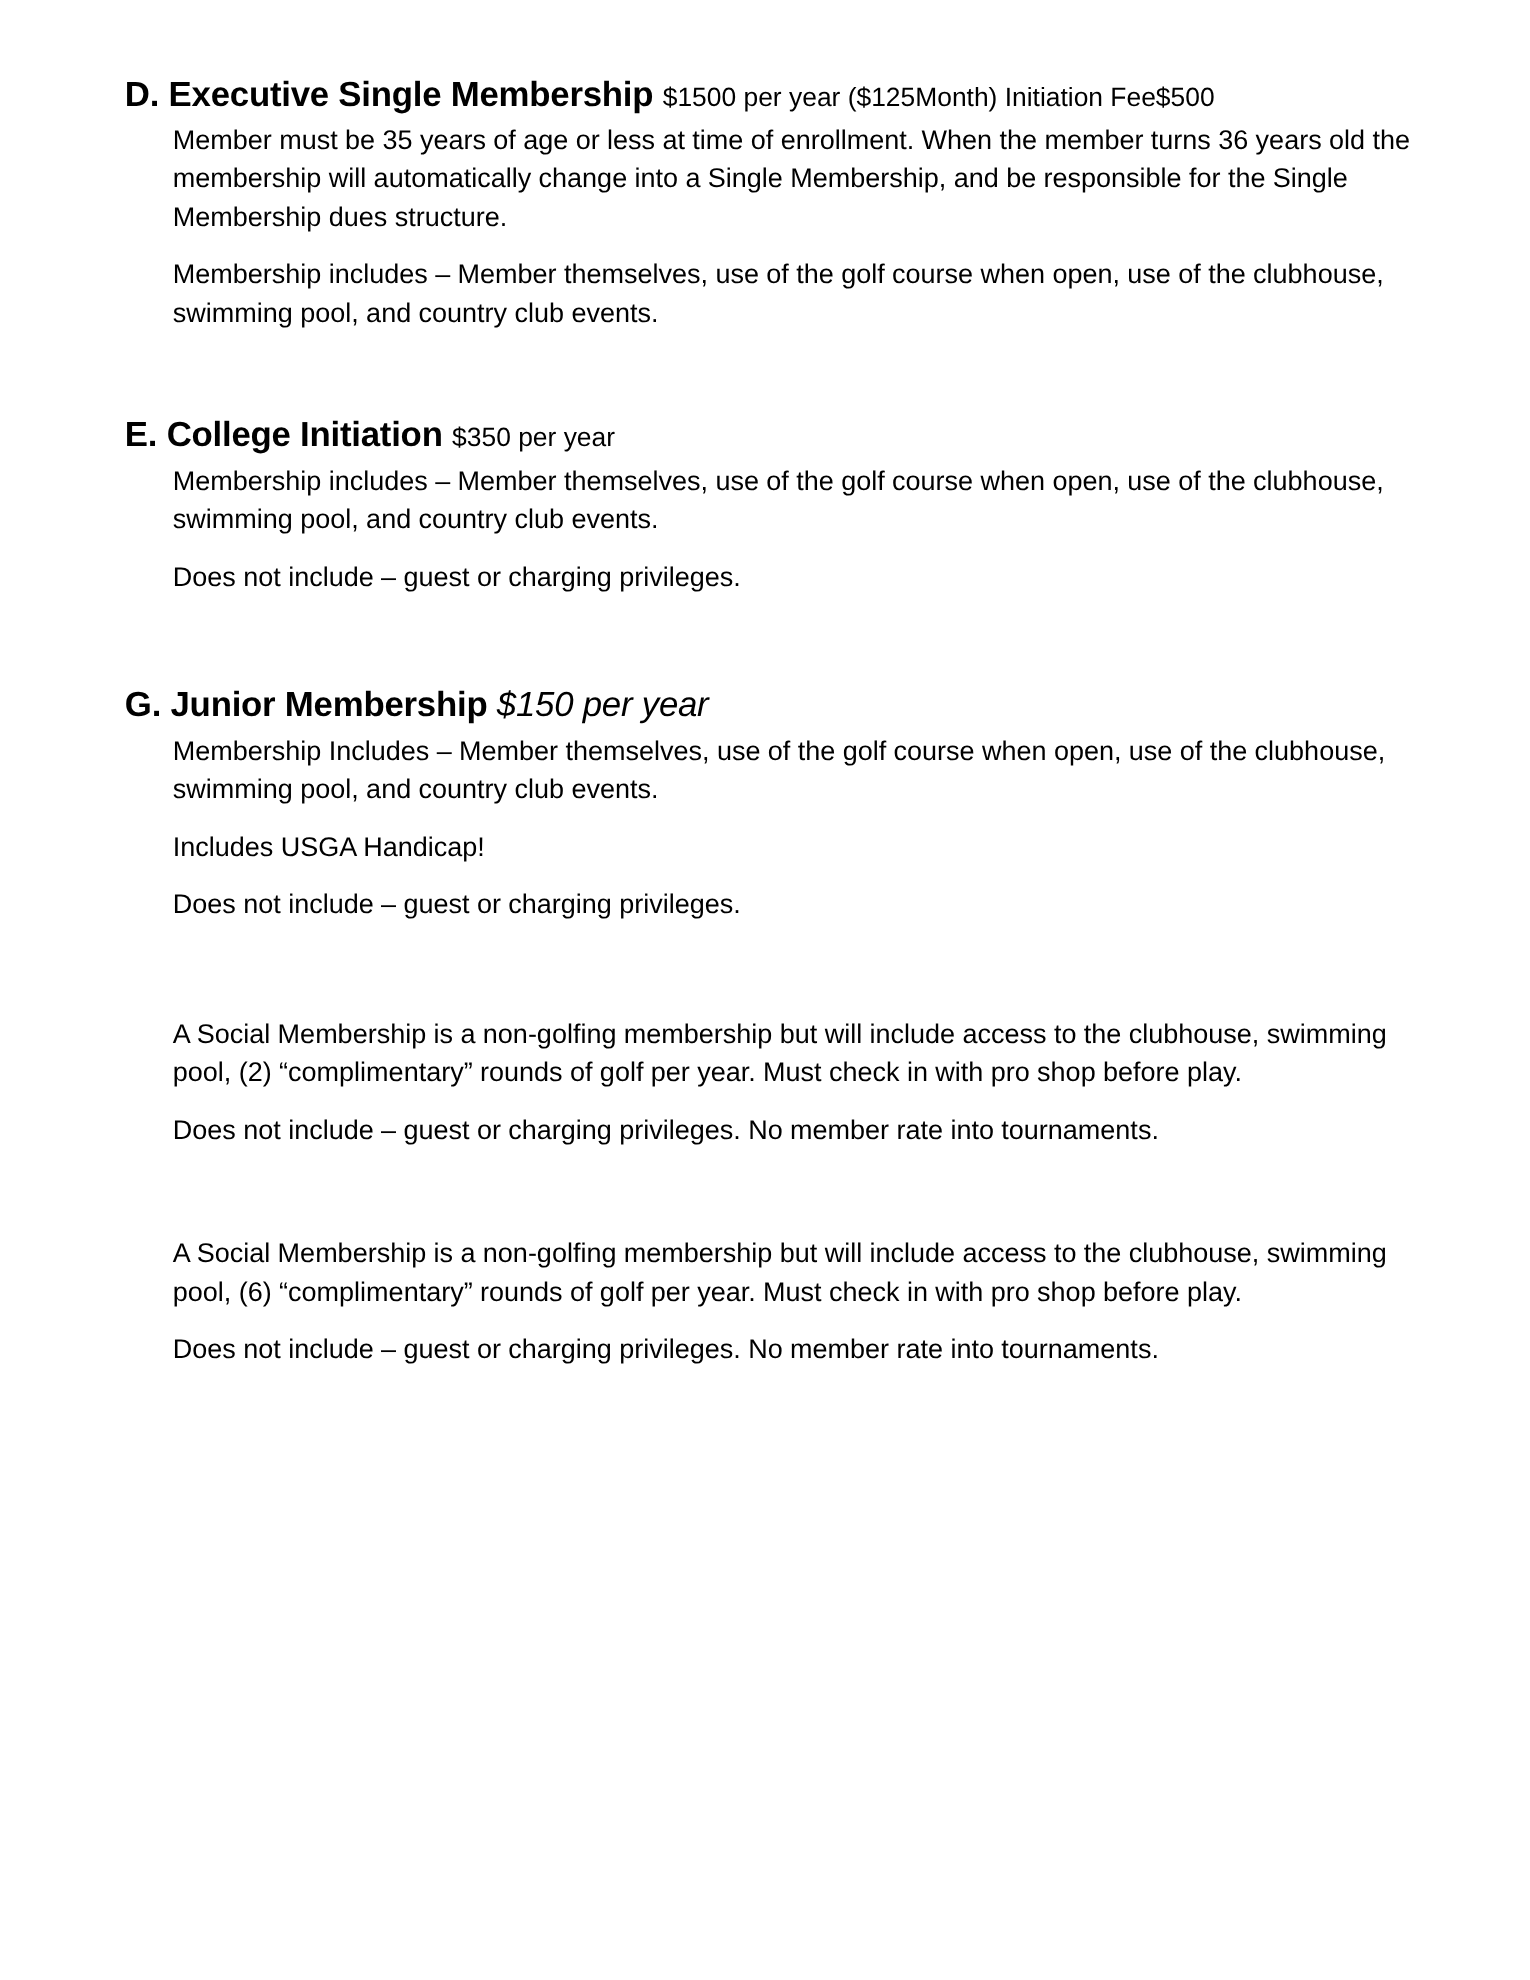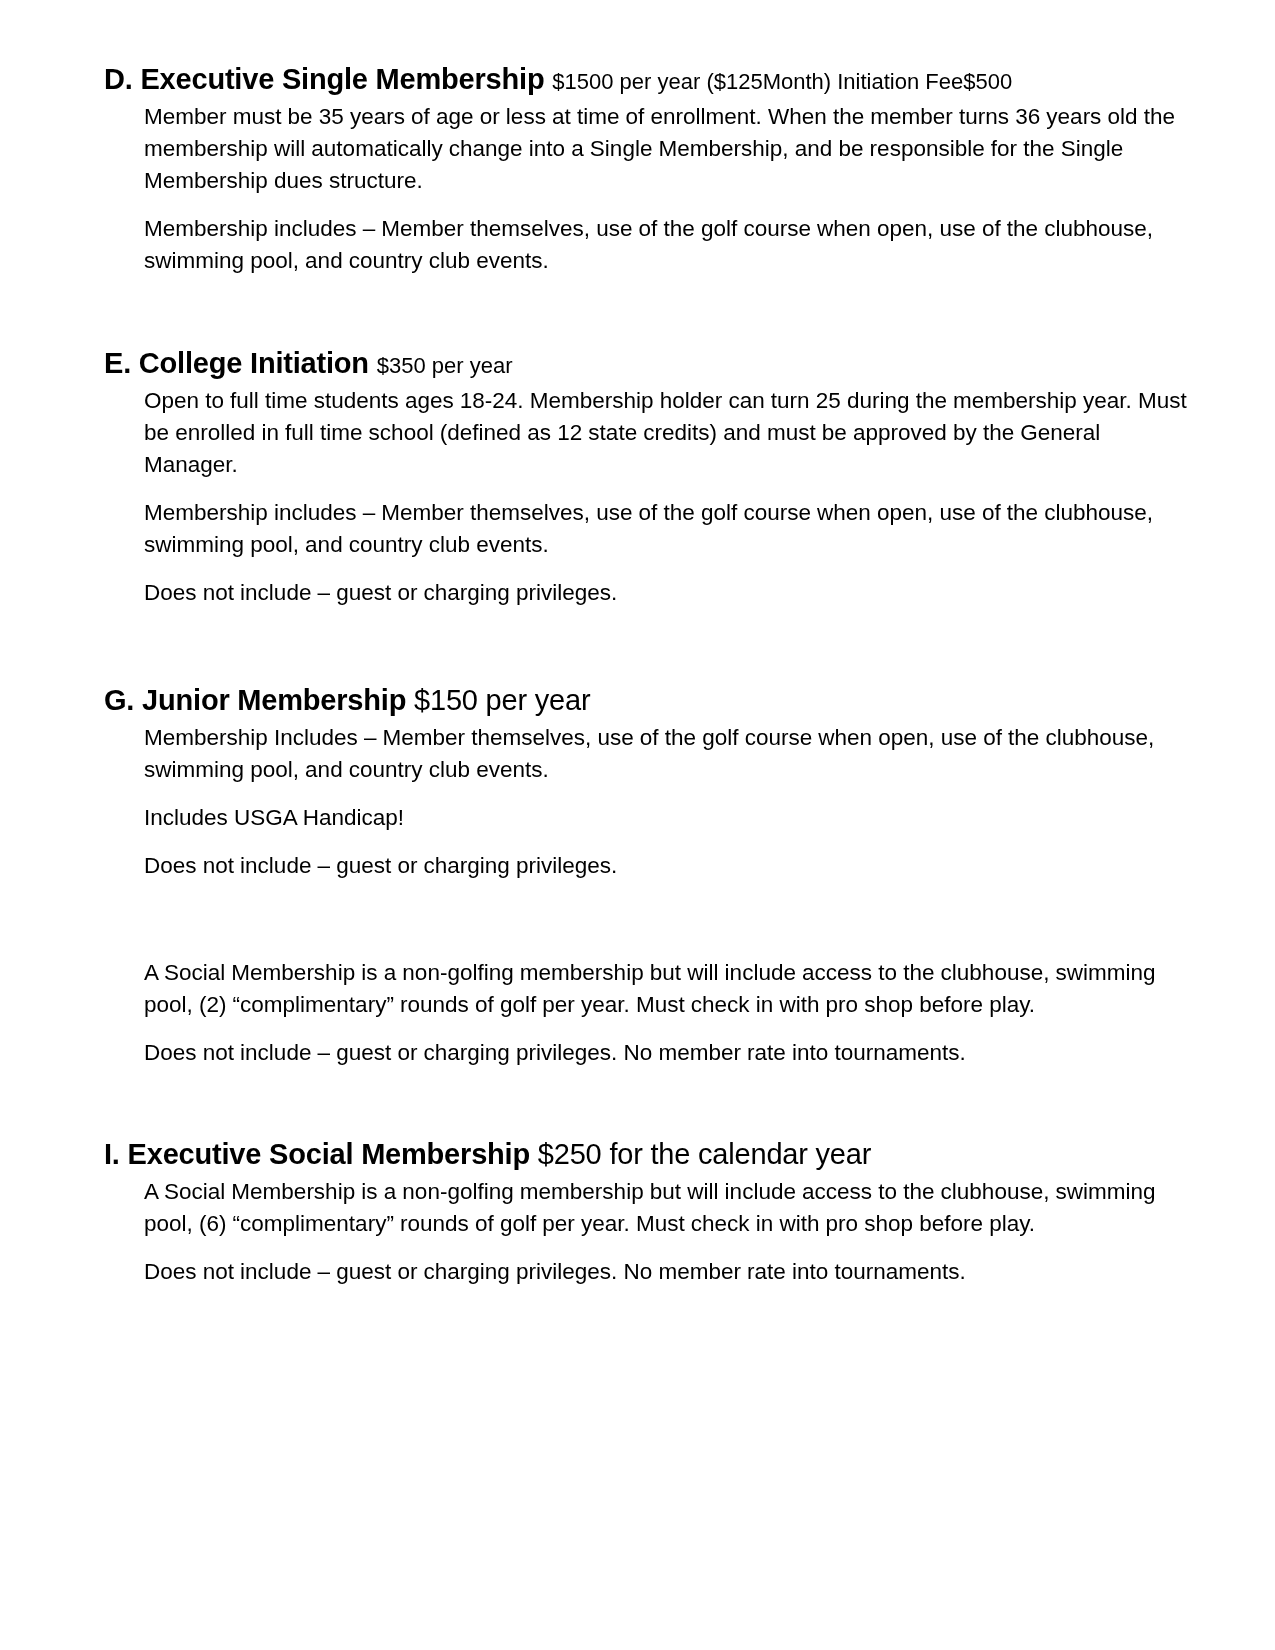--- a/index.html
+++ b/index.html
@@ -47,20 +47,21 @@
   }
   .heading .price-small {
     font-weight: normal;
     font-size: 22px;
     letter-spacing: 0;
   }
   .heading .price-large {
     font-weight: normal;
     font-size: 29px;
     letter-spacing: -0.2px;
+    font-style: italic;
   }
   .body-block {
     margin-left: 40px;
     margin-top: 4px;
   }
   p.para {
     font-size: 22.5px;
     line-height: 1.42;
     margin: 0 0 16px 0;
     padding: 0;
@@ -91,21 +92,20 @@
       </div>
     </div>
 
     <div class="gap-d"></div>
 
     <div class="section">
       <div class="heading">
         <span class="letter">E.</span><span> </span><span class="title">College Initiation</span> <span class="price-small">$350 per year</span>
       </div>
       <div class="body-block">
-        <p class="para">Open to full time students ages 18-24. Membership holder can turn 25 during the membership year. Must be enrolled in full time school (defined as 12 state credits) and must be approved by the General Manager.</p>
         <p class="para">Membership includes – Member themselves, use of the golf course when open, use of the clubhouse, swimming pool, and country club events.</p>
         <p class="para">Does not include – guest or charging privileges.</p>
       </div>
     </div>
 
     <div class="gap-e"></div>
 
     <div class="section">
       <div class="heading">
         <span class="letter">G.</span><span> </span><span class="title">Junior Membership</span> <span class="price-large">$150 per year</span>
@@ -122,23 +122,20 @@
     <div class="section">
       <div class="body-block">
         <p class="para">A Social Membership is a non-golfing membership but will include access to the clubhouse, swimming pool, (2) “complimentary” rounds of golf per year. Must check in with pro shop before play.</p>
         <p class="para">Does not include – guest or charging privileges. No member rate into tournaments.</p>
       </div>
     </div>
 
     <div class="gap-h"></div>
 
     <div class="section">
-      <div class="heading">
-        <span class="letter">I.</span><span> </span><span class="title">Executive Social Membership</span> <span class="price-large">$250 for the calendar year</span>
-      </div>
       <div class="body-block">
         <p class="para">A Social Membership is a non-golfing membership but will include access to the clubhouse, swimming pool, (6) “complimentary” rounds of golf per year. Must check in with pro shop before play.</p>
         <p class="para">Does not include – guest or charging privileges. No member rate into tournaments.</p>
       </div>
     </div>
 
   </div>
 </div>
 
 </body></html>

